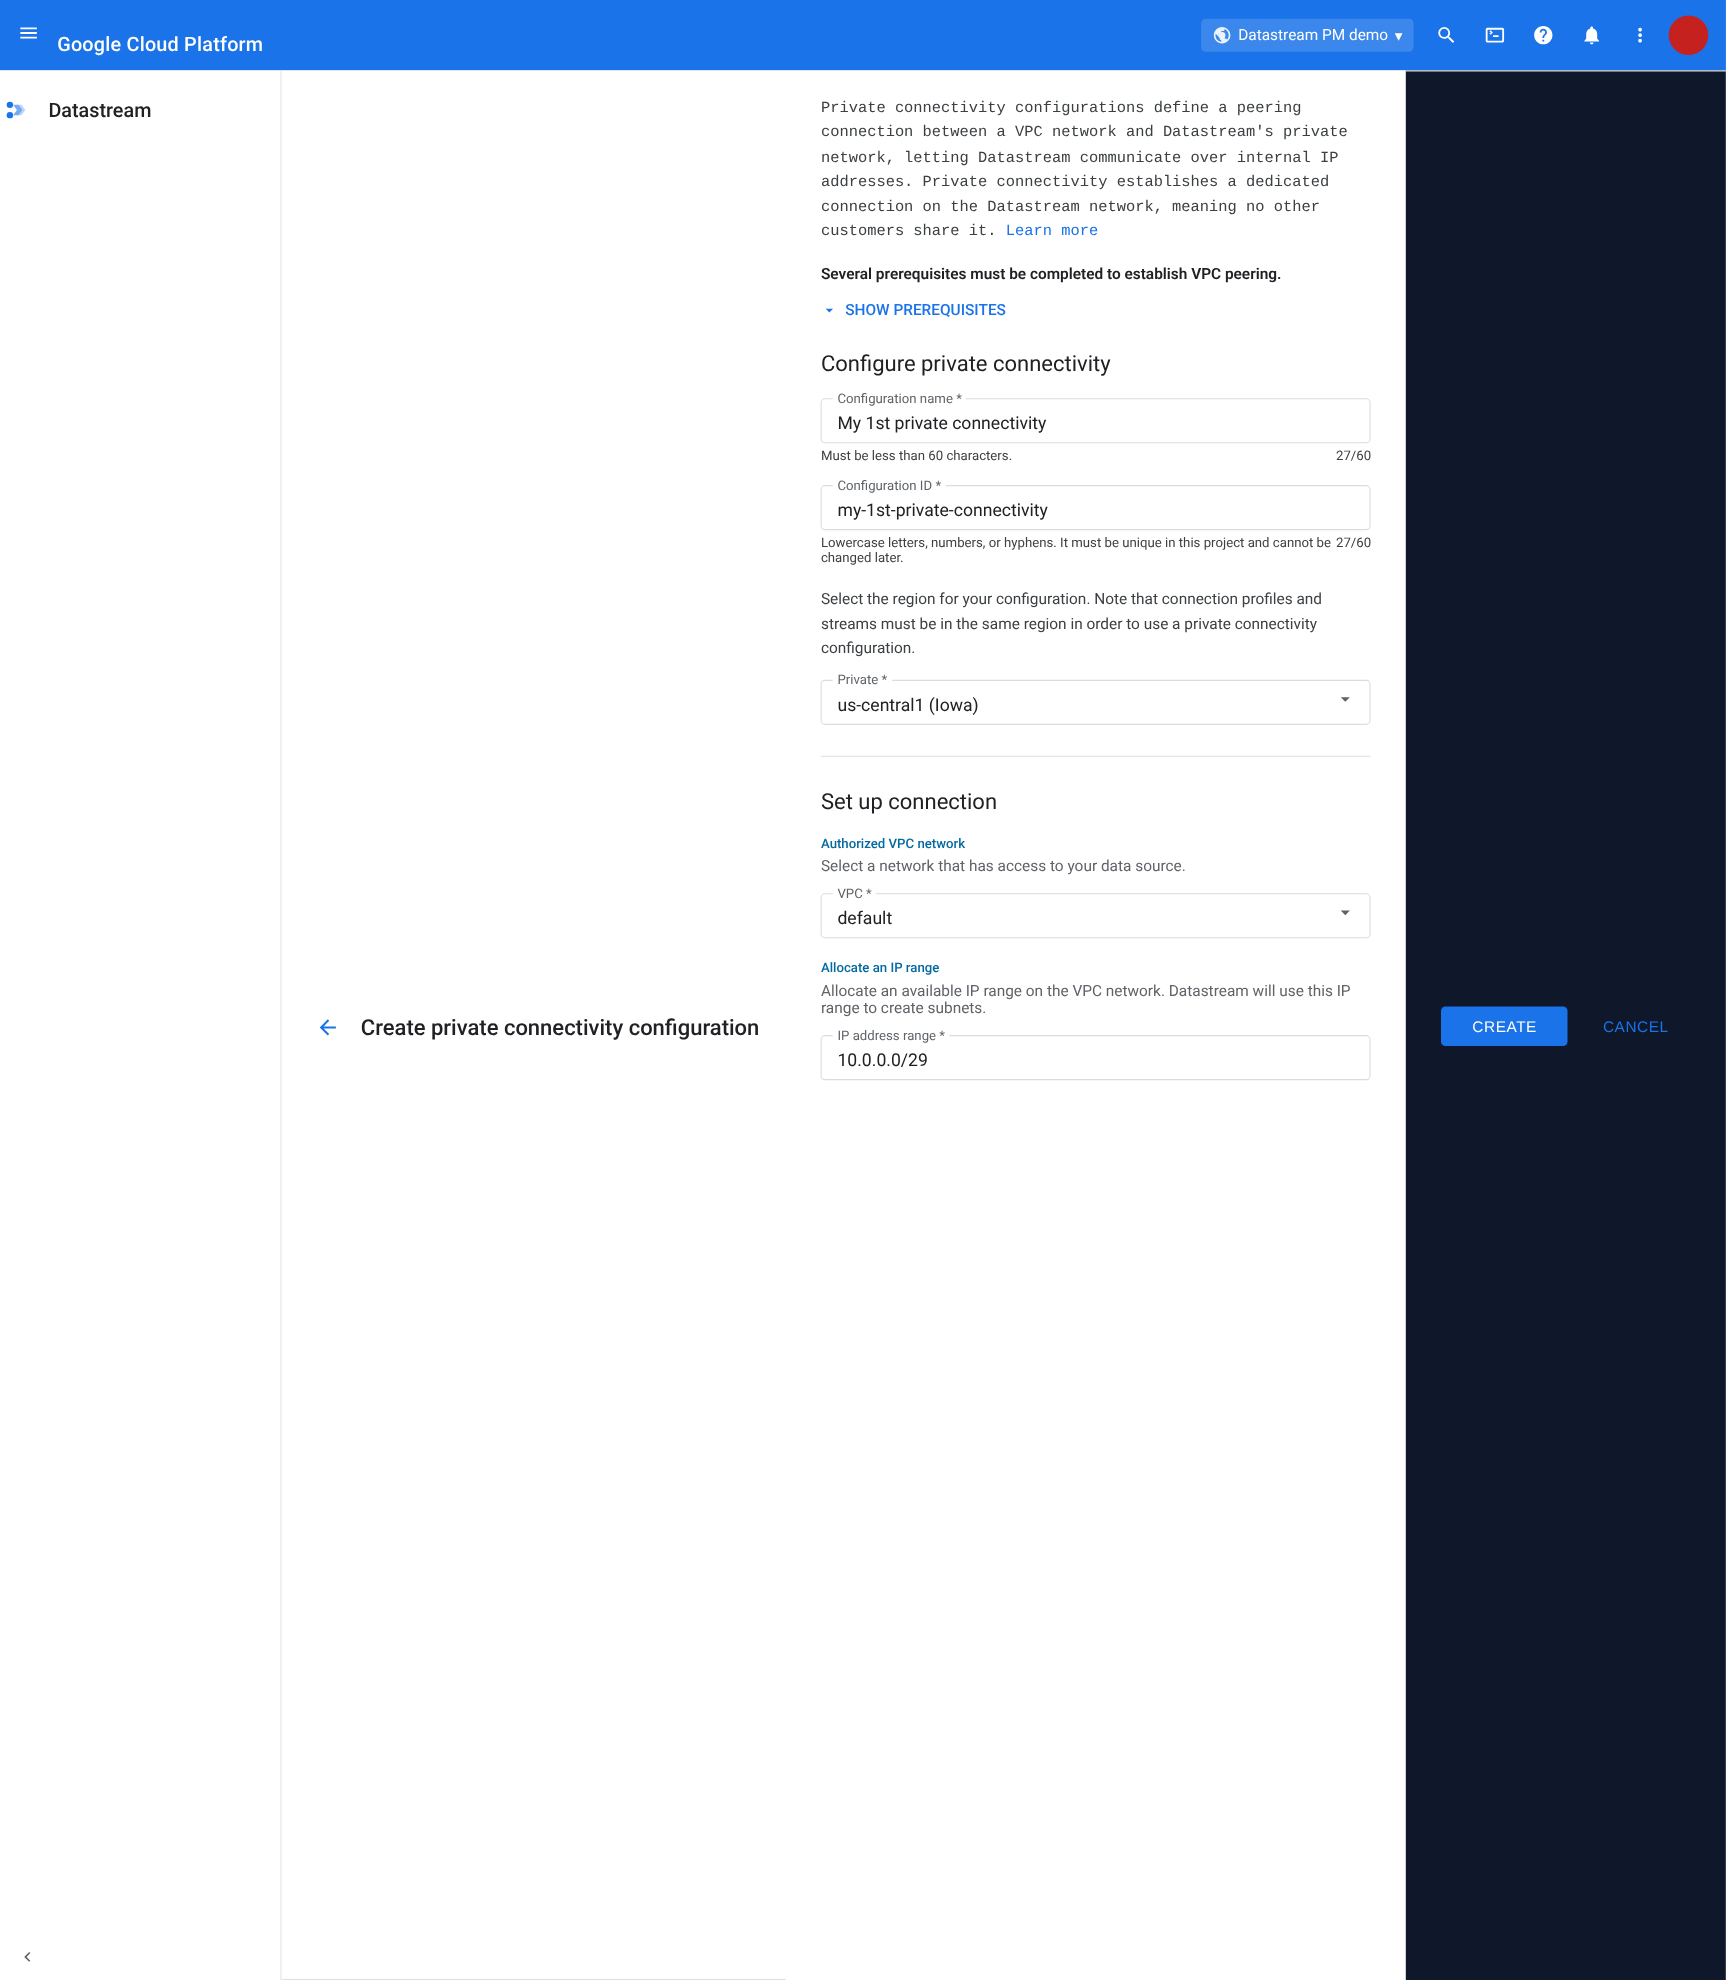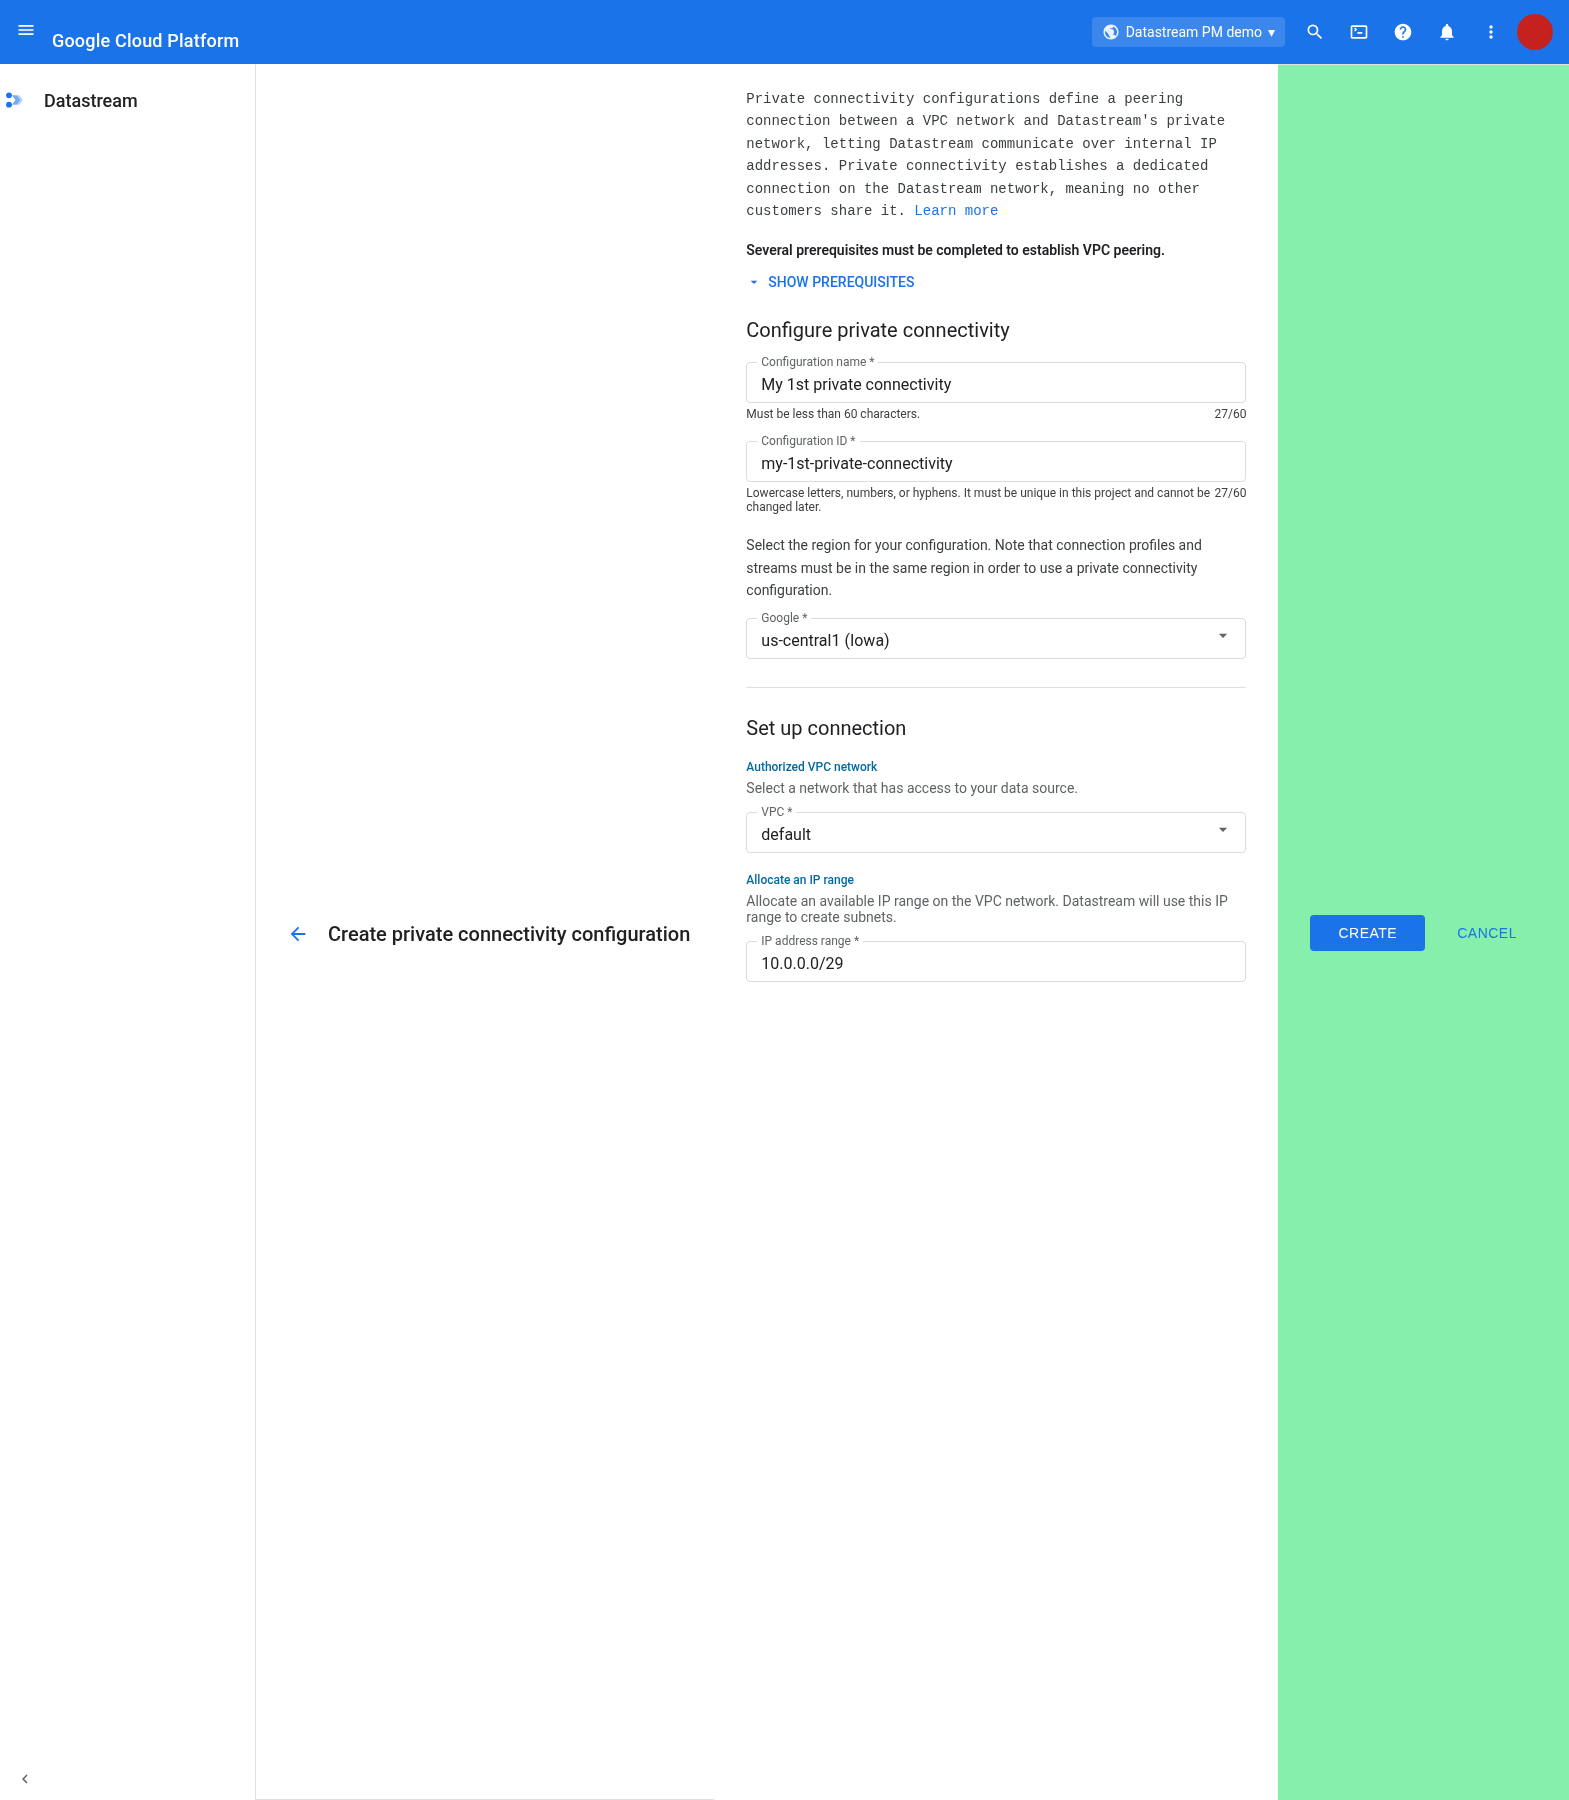--- a/index.html
+++ b/index.html
@@ -194,21 +194,21 @@
     
     .section-separator { height: 1px; background: #e0e0e0; margin: 28px 0; }
 
     
     .action-bar {
       border-top: 1px solid #e0e0e0;
       padding: 16px 32px;
       display: flex;
       align-items: center;
       gap: 12px;
-      background: #86efac;
+      background: #0f172a;
       justify-content: flex-end;
     }
     .btn-create {
       background: #1a73e8;
       color: white;
       border: none;
       border-radius: 4px;
       padding: 10px 28px;
       font-size: 14px;
       font-weight: 500;
@@ -353,21 +353,21 @@
         <div class="field-hint">
           <span>Lowercase letters, numbers, or hyphens. It must be unique in this project and cannot be changed later.</span>
           <span>27/60</span>
         </div>
       </div>
 
       <p class="region-note">Select the region for your configuration. Note that connection profiles and streams must be in the same region in order to use a private connectivity configuration.</p>
 
       <div class="field-group">
         <div class="field-wrapper">
-          <span class="field-label">Google *</span>
+          <span class="field-label">Private *</span>
           <select class="field-select">
             <option>us-central1 (Iowa)</option>
             <option>us-east1 (South Carolina)</option>
             <option>us-west1 (Oregon)</option>
             <option>europe-west1 (Belgium)</option>
           </select>
           <span class="select-arrow">
             <svg width="20" height="20" viewBox="0 0 24 24" fill="#5f6368">
                 <path d="M7 10l5 5 5-5z"></path>
               </svg>

